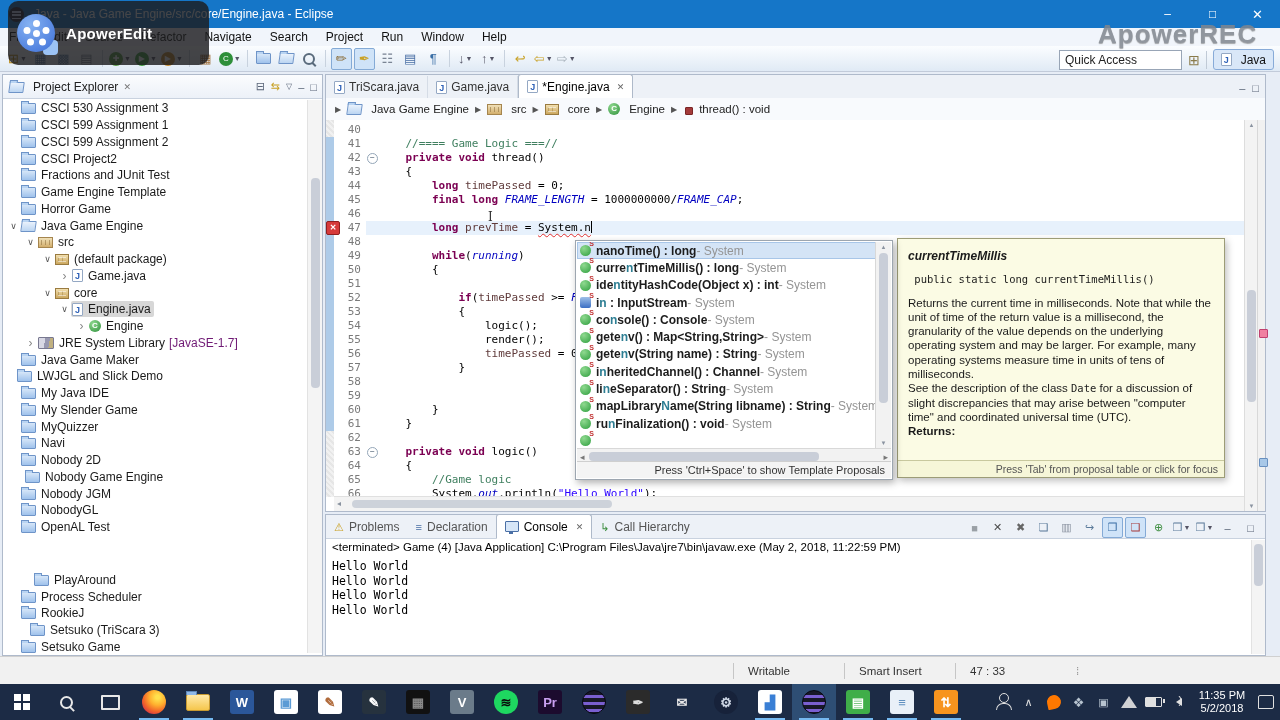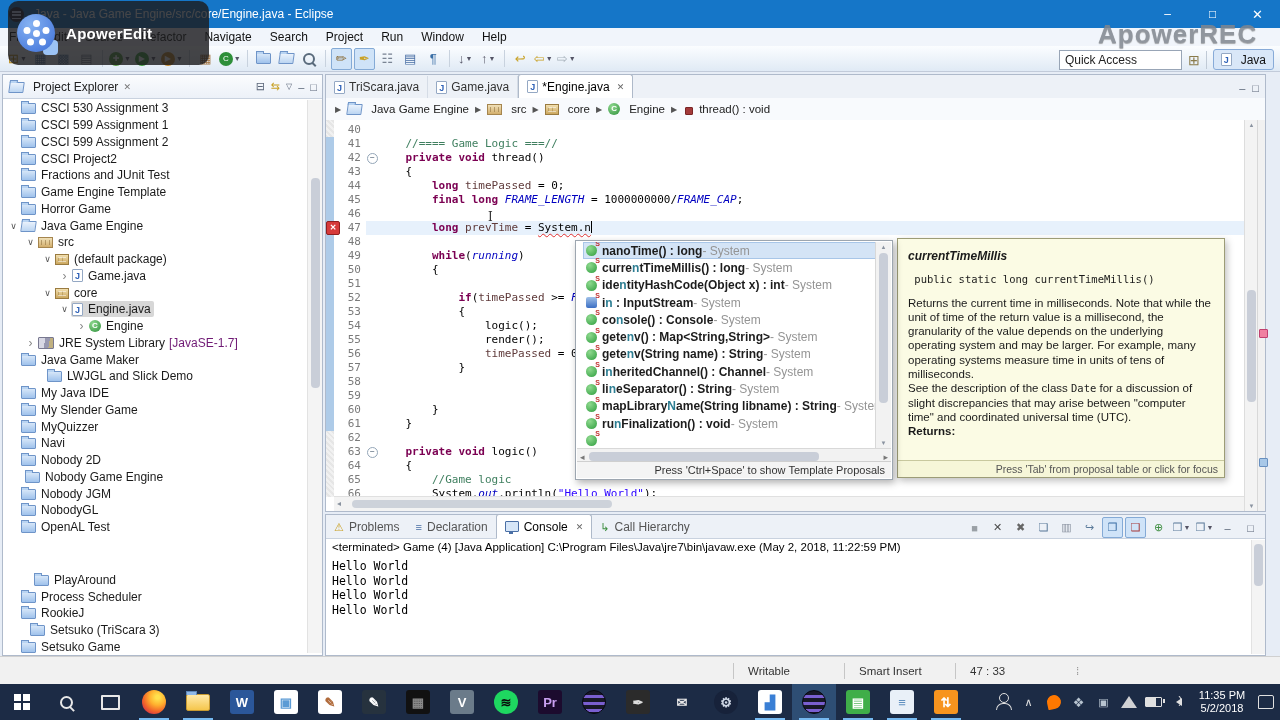--- a/index.html
+++ b/index.html
@@ -94,21 +94,21 @@
   .caret{display:inline-block;width:1.5px;height:12px;background:#000;vertical-align:-2px;}
   .hscroll{position:absolute;left:8px;right:0;bottom:0;height:14px;background:#F3F3F3;border-top:1px solid #E0E0E0;color:#8A93A0;font-size:8px;line-height:13px;}
   .hthumb{position:absolute;left:18px;top:2.5px;width:260px;height:8px;background:#CDD2DA;border-radius:4px;}
   .edvscroll{position:absolute;left:918px;top:45px;width:13px;bottom:0;background:#F3F3F3;border-left:1px solid #DDD;}
   .ruler{position:absolute;left:931px;top:45px;right:0;bottom:0;background:#F1F1F1;border-left:1px solid #D8D8D8;}
   .mk{position:absolute;left:1px;width:7px;height:7px;border-radius:1px;}
   .mouse-ibeam{position:absolute;left:488px;top:210px;width:10px;height:13px;color:#333;font:12px "DejaVu Serif",serif;z-index:5;}
   
   .autocomplete{position:absolute;left:575px;top:240px;width:316px;height:238px;background:#fff;border:1px solid #9DA6B0;
     box-shadow:2px 3px 7px rgba(0,0,0,.3);font-size:12px;z-index:30;}
-  .ac-list{position:absolute;left:7px;top:1px;right:16px;height:206px;overflow:hidden;text-align:center;}
+  .ac-list{position:absolute;left:1px;top:1px;right:16px;height:206px;overflow:hidden;text-align:center;}
   .ac-row{height:17.3px;display:flex;align-items:center;padding-left:3px;white-space:nowrap;box-sizing:border-box;}
   .ac-row.sel{background:#D4E4F6;outline:1px solid #A8C6E8;outline-offset:-1px;}
   .ac-ic{width:11px;height:11px;border-radius:50%;background:radial-gradient(circle at 35% 30%,#8FD98F,#2E9E3E);flex:none;position:relative;margin-right:5px;}
   .ac-ic.fld{border-radius:2px;background:linear-gradient(#9FC0E8,#3B6FC4);}
   .ac-ic::after{content:"S";position:absolute;right:-3px;top:-5px;color:#C03030;font:bold 7px "Liberation Sans",sans-serif;}
   .ac-main{color:#1C1C1C;font-weight:600;}
   .ac-m{color:#2D7E93;font-weight:600;}
   .ac-from{color:#949494;}
   .ac-vscroll{position:absolute;right:1px;top:1px;width:15px;height:206px;background:#F2F2F2;border-left:1px solid #D8D8D8;}
   .ac-hscroll{position:absolute;left:1px;right:1px;top:207px;height:15px;background:#F2F2F2;border-top:1px solid #D8D8D8;color:#777;font-size:9px;}
@@ -421,21 +421,21 @@
             <span class="annot">[JavaSE-1.7]</span>
           </span>
         </div>
         <div class="trow" style="padding-left: 4px;">
           <span class="arr"></span>
           <span class="selw">
             <span class="fi fi-folder"></span>
             <span>Java Game Maker</span>
           </span>
         </div>
-        <div class="trow" style="padding-left: 20px; margin-left: 10px;">
+        <div class="trow" style="padding-left: 0;">
           <span class="arr"></span>
           <span class="selw">
             <span class="fi fi-folder"></span>
             <span>LWJGL and Slick Demo</span>
           </span>
         </div>
         <div class="trow" style="padding-left: 4px;">
           <span class="arr"></span>
           <span class="selw">
             <span class="fi fi-folder"></span>

